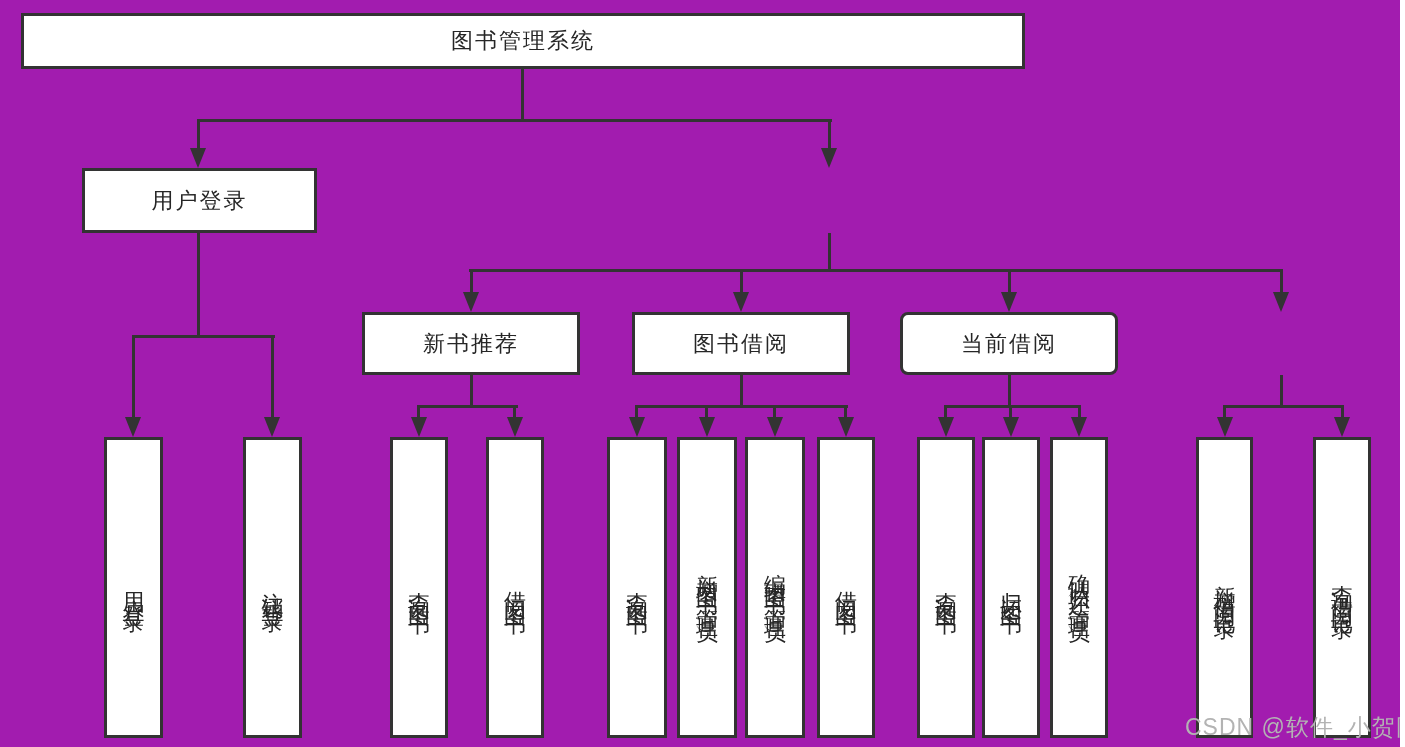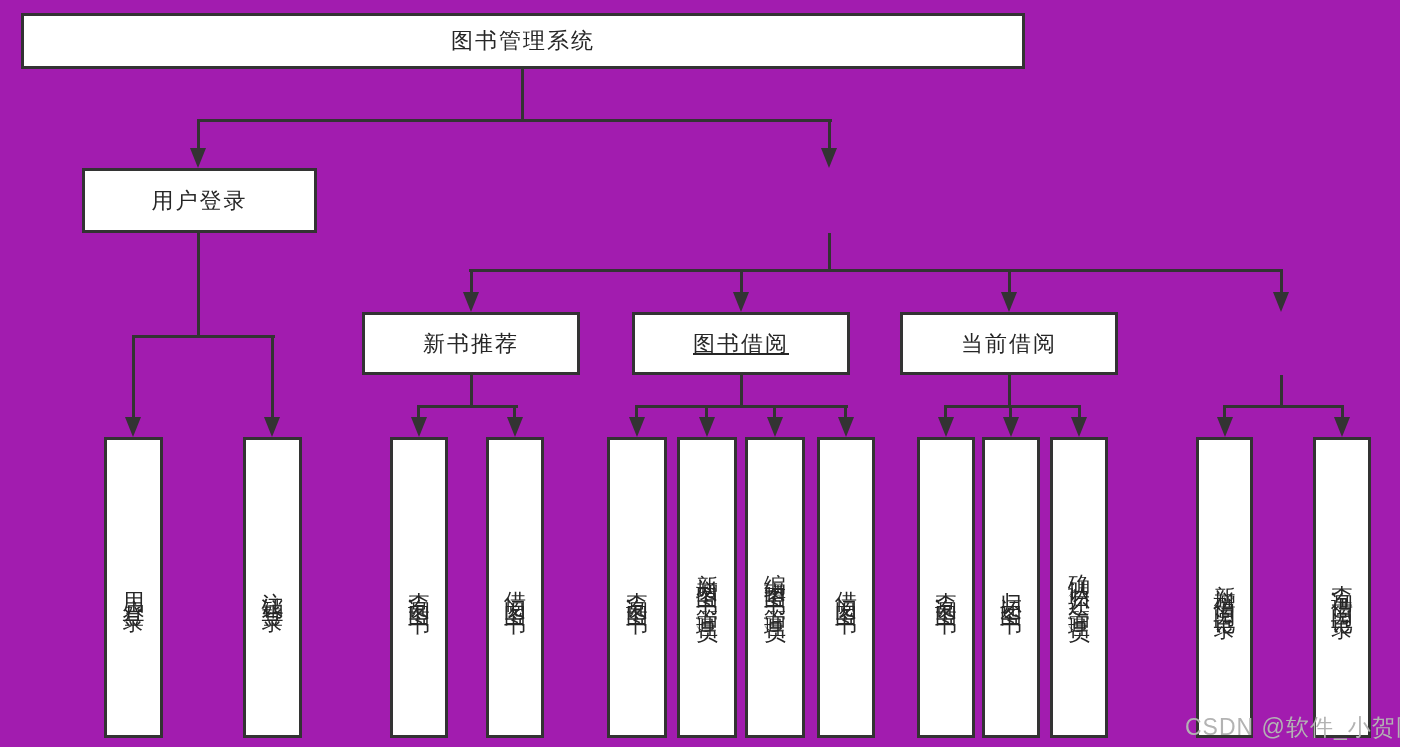--- a/index.html
+++ b/index.html
@@ -67,24 +67,24 @@
   <div class="ln" style="left:1008px; top:269px; width:3px; height:25px;"></div>
   <div class="ln" style="left:1280px; top:269px; width:3px; height:25px;"></div>
   <div class="arrow" style="left:463px; top:292px;"></div>
   <div class="arrow" style="left:733px; top:292px;"></div>
   <div class="arrow" style="left:1001px; top:292px;"></div>
   <div class="arrow" style="left:1273px; top:292px;"></div>
 
   <div class="box" style="left:362px; top:312px; width:218px; height:63px;">
     <span class="hlabel">新书推荐</span>
   </div>
-  <div class="box" style="left:632px; top:312px; width:218px; height:63px;text-decoration:underline;">
+  <div class="box" style="left:632px; top:312px; width:218px; height:63px;">
     <span class="hlabel">图书借阅</span>
   </div>
-  <div class="box" style="left:900px; top:312px; width:218px; height:63px;">
+  <div class="box" style="left:900px; top:312px; width:218px; height:63px;border-radius:8px;">
     <span class="hlabel">当前借阅</span>
   </div>
 
   <div class="ln" style="left:470px; top:375px; width:3px; height:33px;"></div>
   <div class="ln" style="left:417px; top:405px; width:101px; height:3px;"></div>
   <div class="ln" style="left:417px; top:405px; width:3px; height:14px;"></div>
   <div class="ln" style="left:513px; top:405px; width:3px; height:14px;"></div>
   <div class="arrow" style="left:411px; top:417px;"></div>
   <div class="arrow" style="left:507px; top:417px;"></div>
 

